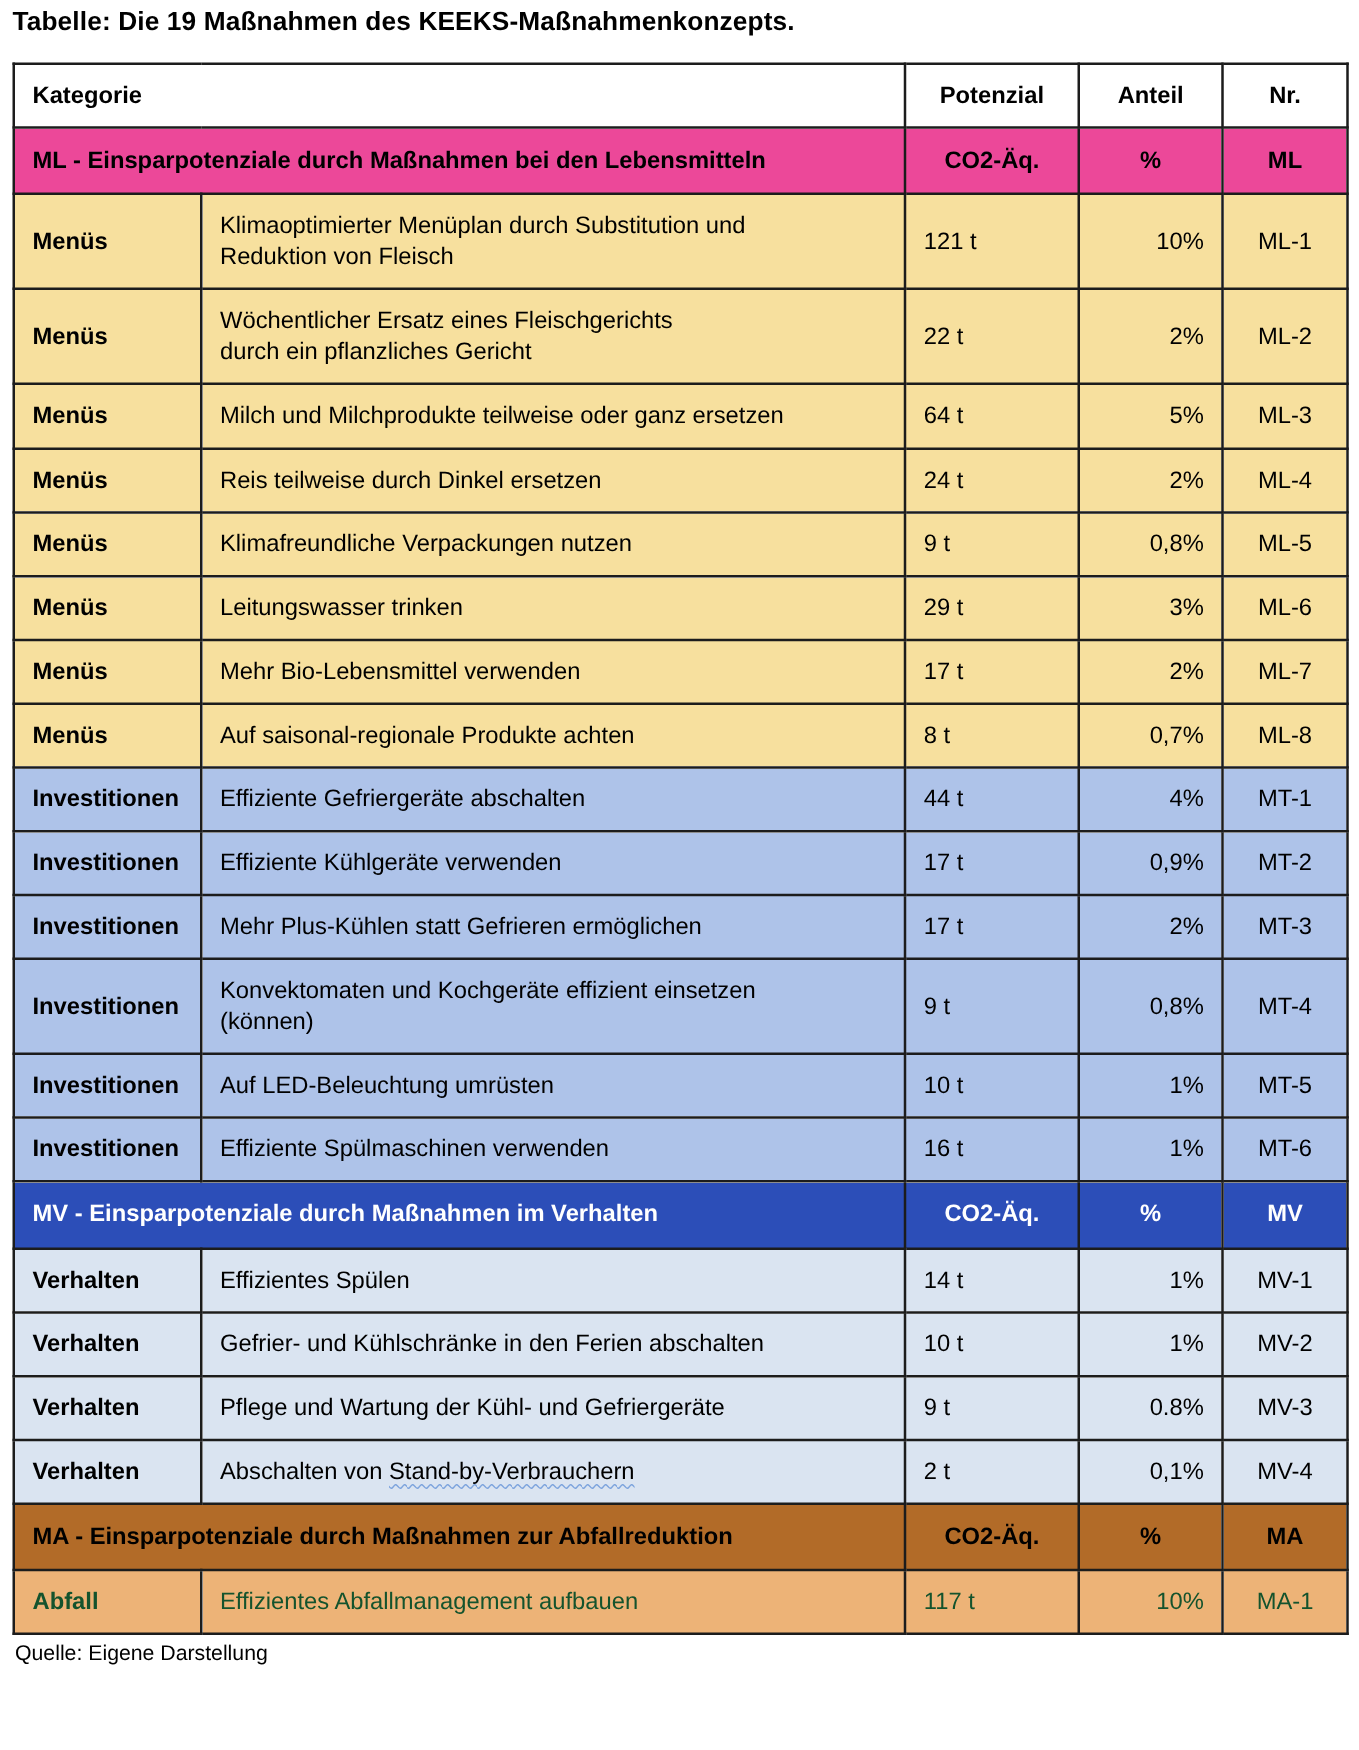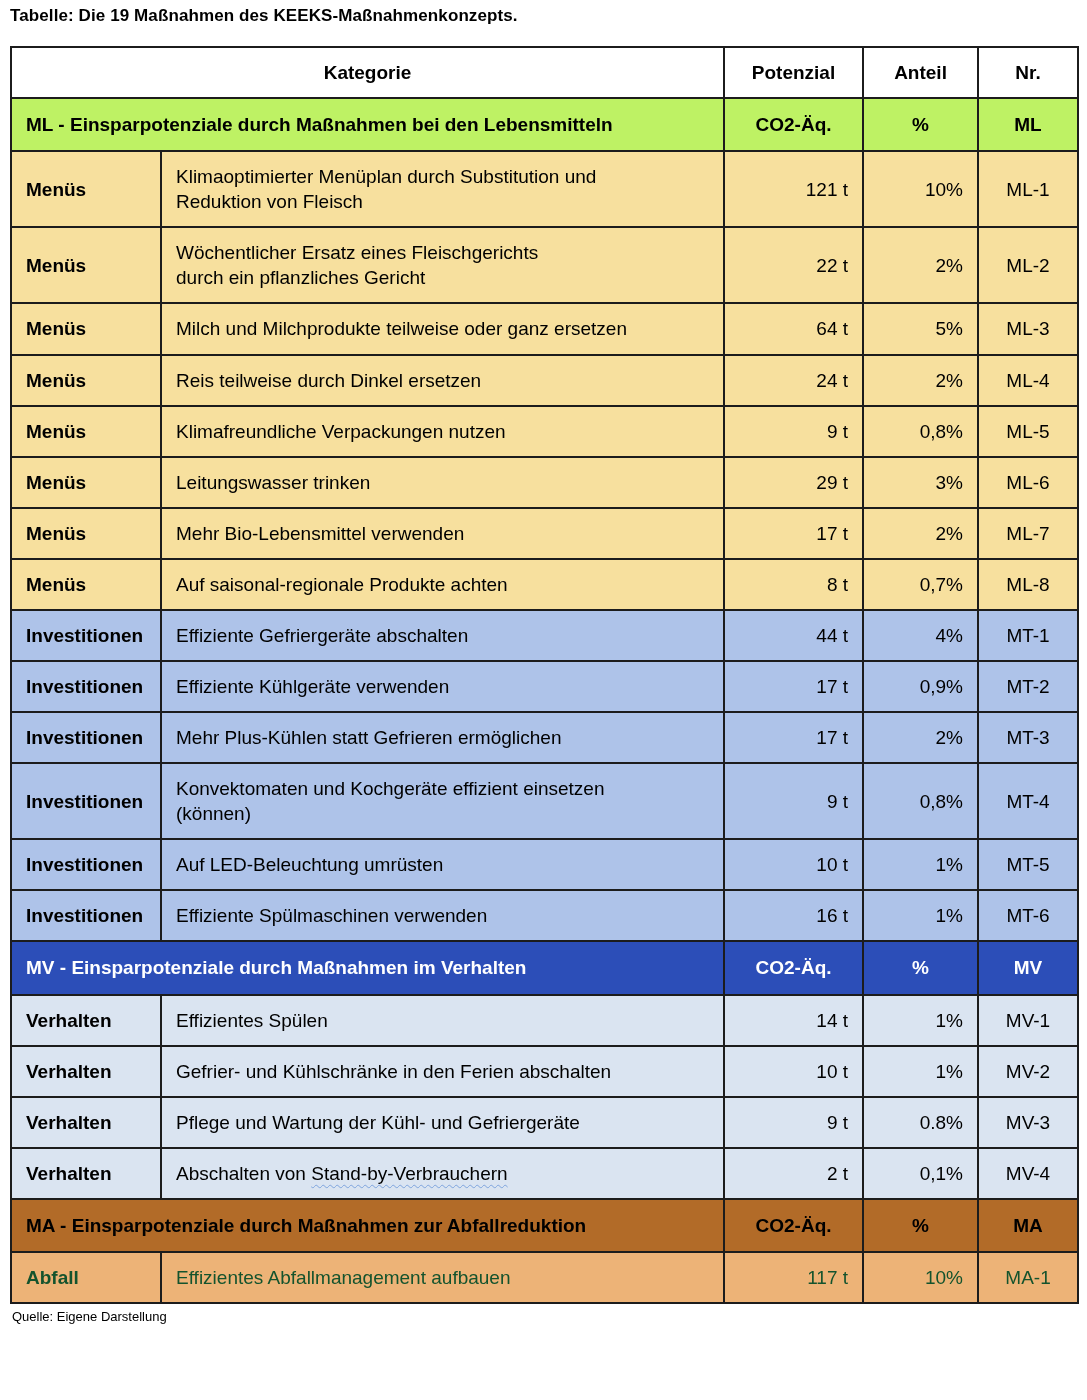--- a/index.html
+++ b/index.html
@@ -8,21 +8,21 @@
     background: #ffffff;
     font-family: "Liberation Sans", "DejaVu Sans", sans-serif;
     color: #000000;
   }
   .page {
     width: 1087px;
     box-sizing: border-box;
     padding: 4px 10px 8px 10px;
   }
   .doc-title {
-    font-size: 17px;
+    font-size: 21px;
     font-weight: bold;
     letter-spacing: 0.1px;
     margin: 2px 0 20px 0;
   }
   table.keeks {
     border-collapse: collapse;
     table-layout: fixed;
     width: 1067px;
   }
   table.keeks th,
@@ -34,44 +34,44 @@
     padding: 12px 14px;
     overflow: hidden;
   }
   
   thead th {
     background: #ffffff;
     font-weight: bold;
     font-size: 20px;
     padding: 11px 14px;
   }
-  th.h-kategorie { text-align: center; padding-left: 12px; }
+  th.h-kategorie { text-align: left; padding-left: 12px; }
   th.h-center { text-align: center; }
   
   tr.section-header td {
     font-weight: bold;
     padding: 13px 14px;
   }
   td.section-label { text-align: left; padding-left: 12px; }
   td.section-center { text-align: center; }
   
   td.cell-category { text-align: left; padding-left: 12px; font-weight: bold; }
   td.cell-measure  { text-align: left; white-space: pre-line; }
-  td.cell-potential { text-align: right; padding-right: 14px; }
+  td.cell-potential { padding-right: 14px; }
   td.cell-share     { text-align: right; padding-right: 14px; }
   td.cell-nr        { text-align: center; }
   .squiggle {
     text-decoration: underline;
     text-decoration-style: wavy;
     text-decoration-color: #7da4dd;
     text-decoration-thickness: 1px;
     text-underline-offset: 4px;
   }
   .source-note {
-    font-size: 13px;
+    font-size: 17px;
     margin-top: 5px;
     padding-left: 2px;
   }
 </style>
 </head>
 <body>
 
 <div class="page">
   <div class="doc-title">Tabelle: Die 19 Maßnahmen des KEEKS-Maßnahmenkonzepts.</div>
 
@@ -85,21 +85,21 @@
     </colgroup>
     <thead>
       <tr>
         <th class="h-kategorie" colspan="2">Kategorie</th>
         <th class="h-center">Potenzial</th>
         <th class="h-center">Anteil</th>
         <th class="h-center">Nr.</th>
       </tr>
     </thead>
     <tbody>
-        <tr class="section-header" style="background: #bef264; color: rgb(0, 0, 0);">
+        <tr class="section-header" style="background: #ec4899; color: rgb(0, 0, 0);">
           <td class="section-label" colspan="2">ML - Einsparpotenziale durch Maßnahmen bei den Lebensmitteln</td>
           <td class="section-center">CO2-Äq.</td>
           <td class="section-center">%</td>
           <td class="section-center">ML</td>
         </tr>
         <tr style="background: rgb(247, 224, 158); color: rgb(0, 0, 0);">
           <td class="cell-category">Menüs</td>
           <td class="cell-measure">Klimaoptimierter Menüplan durch Substitution und
 Reduktion von Fleisch</td>
           <td class="cell-potential">121 t</td>

